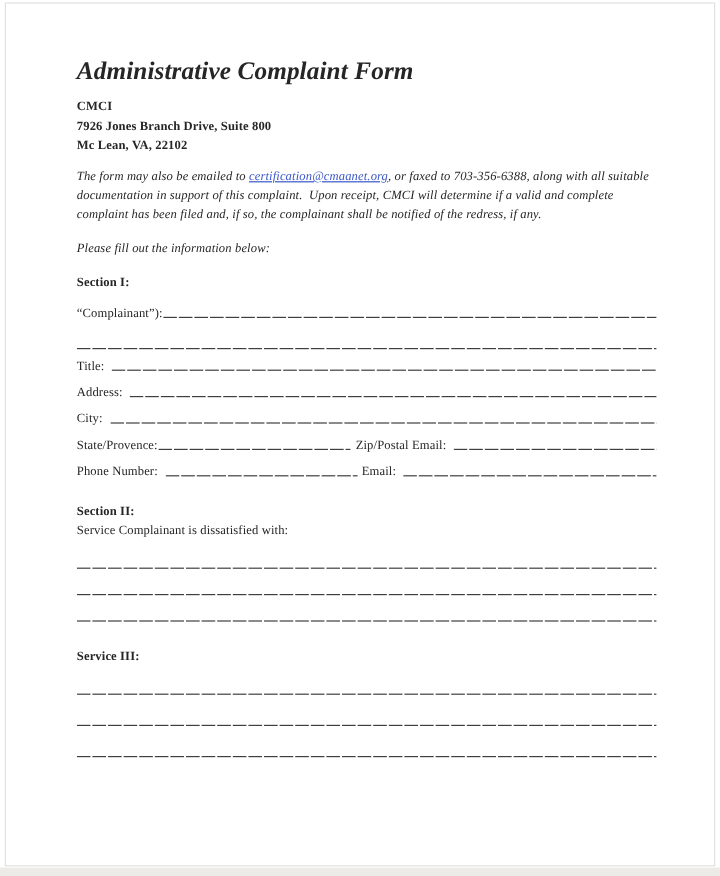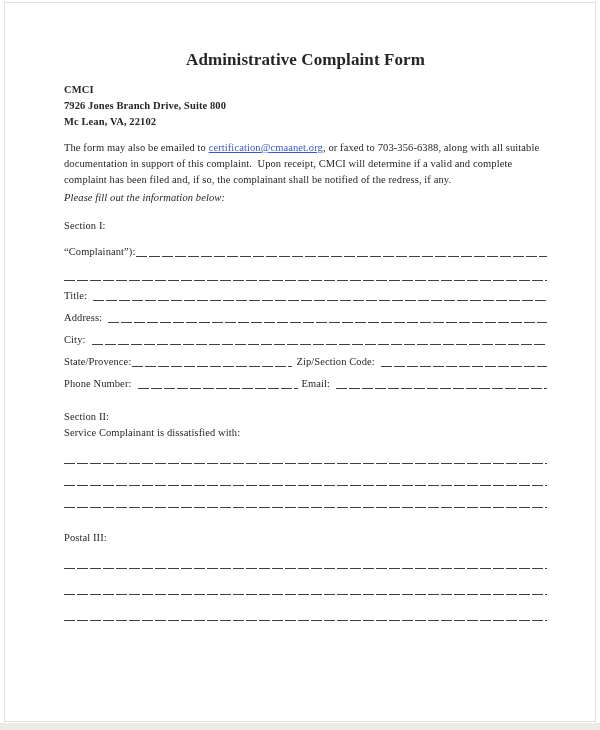--- a/index.html
+++ b/index.html
@@ -33,42 +33,43 @@
   }
   .content {
     position: relative;
     padding: 50px 53px 0 64px;
     font-size: 10.5px;
     line-height: 16px;
     letter-spacing: 0.1px;
   }
   .doc-title {
     margin: 0 0 13px 0;
-    font-size: 17px;
+    font-size: 21px;
     line-height: 19px;
     font-weight: bold;
-    text-align: center;
+    text-align: left;
+    font-style: italic;
   }
   .para { margin: 0; }
   .org-block {
     margin: 2px 0 10px 0;
     font-weight: bold;
   }
-  .delivery { margin: 0 0 2px 0; }
+  .delivery { margin: 0 0 12px 0; font-style: italic; }
   .email {
     color: var(--link, #3a57c8);
     text-decoration: underline;
     cursor: pointer;
   }
   .fill-prompt { margin: 0 0 12px 0; font-style: italic; }
-  .sec-heading { font-weight: normal; }
+  .sec-heading { font-weight: bold; }
 
   .field-row {
     display: flex;
-    align-items: center;
+    align-items: flex-start;
     margin-top: 7px;
     height: 15px;
     line-height: 15px;
   }
   .lab { white-space: nowrap; padding-right: 6px; }
   .lab.tight { padding-right: 1px; }
   .lab.mid { padding-left: 4px; }
   .fill-line {
     flex: 1;
     height: 11px;
@@ -138,42 +139,42 @@
       </div>
 
       <div class="field-row">
         <span class="lab">City:</span>
         <span class="fill-line"></span>
       </div>
 
       <div class="field-row">
         <span class="lab tight">State/Provence:</span>
         <span class="fill-line w1"></span>
-        <span class="lab mid">Zip/Section Code:</span>
+        <span class="lab mid">Zip/Postal Email:</span>
         <span class="fill-line"></span>
       </div>
 
       <div class="field-row">
         <span class="lab">Phone Number:</span>
         <span class="fill-line w1"></span>
         <span class="lab mid">Email:</span>
         <span class="fill-line"></span>
       </div>
     </div>
 
     <div class="sec2">
       <div class="sec-heading">Section II:</div>
       <div>Service Complainant is dissatisfied with:</div>
       <div class="blank gap-a"></div>
       <div class="blank gap-b"></div>
       <div class="blank gap-b"></div>
     </div>
 
     <div class="sec3">
-      <div class="sec-heading">Postal III:</div>
+      <div class="sec-heading">Service III:</div>
       <div class="blank gap-a"></div>
       <div class="blank gap-c"></div>
       <div class="blank gap-c"></div>
     </div>
 
   </div>
 
   <div class="edge-strip"></div>
 </div>
 

